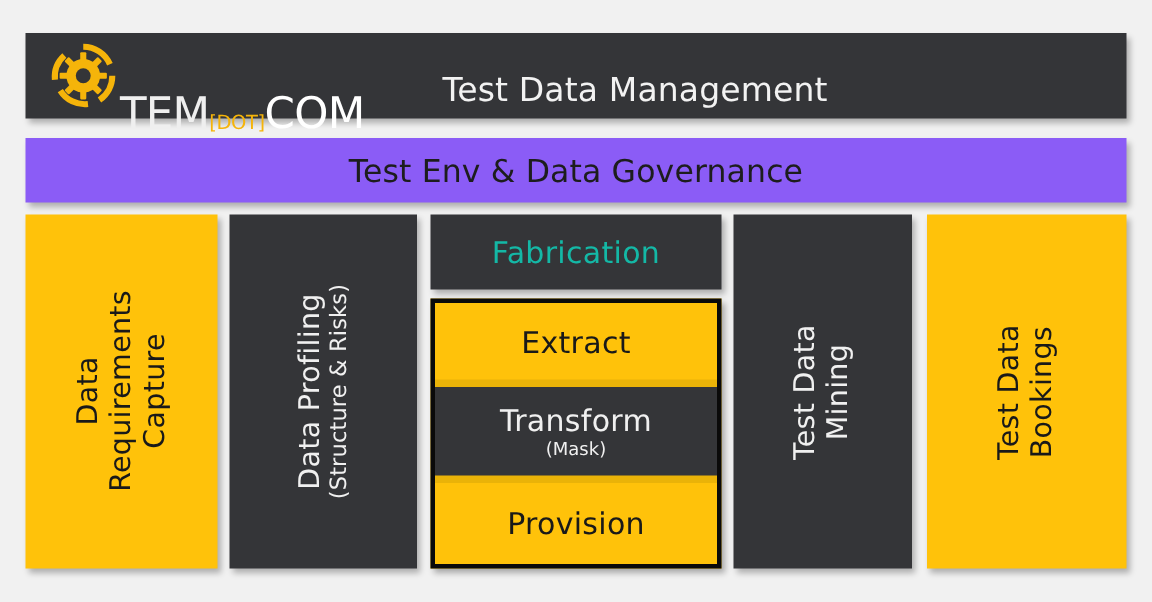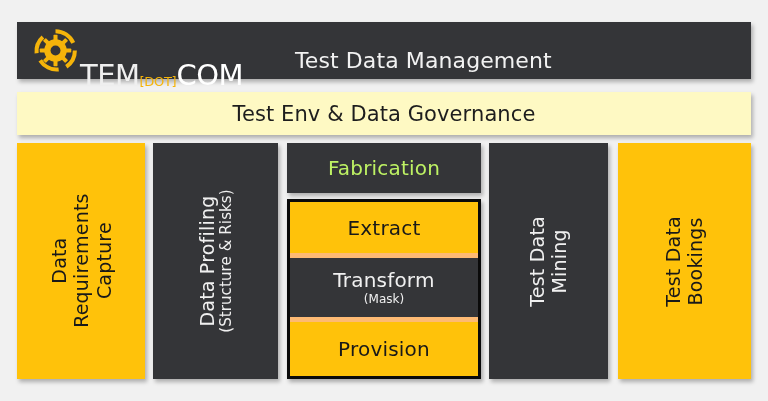--- a/index.html
+++ b/index.html
@@ -83,21 +83,21 @@
     margin-top: 20px;
   }
 
   
   #governance-band {
     position: absolute;
     left: 17px;
     top: 92px;
     width: 734px;
     height: 43px;
-    background: #fef9c3;
+    background: #8b5cf6;
     display: flex;
     align-items: center;
     justify-content: center;
   }
   #governance-label {
     color: #1d1d1d;
     font-size: 21px;
     font-family: "DejaVu Sans", sans-serif;
     letter-spacing: 0.1px;
     white-space: nowrap;
@@ -155,21 +155,21 @@
   }
 
   #etl-group {
     position: absolute;
     left: 0;
     top: 56px;
     width: 194px;
     height: 180px;
     border: 3px solid #0a0a0a;
     box-sizing: border-box;
-    background: #fdba74;
+    background: #eab308;
     box-shadow: 2px 3px 4px rgba(0,0,0,0.30);
   }
 
   .etl-band {
     position: absolute;
     left: 0;
     width: 100%;
     display: flex;
     align-items: center;
     justify-content: center;
@@ -194,21 +194,21 @@
     line-height: 1.2;
     margin-top: 1px;
   }
   .etl-band.yellow .etl-title { color: #191919; }
   .etl-band.dark   .etl-title,
   .etl-band.dark   .etl-sub   { color: #f0f0f0; }
 
   .stage-label {
     font-size: 20px;
     font-family: "DejaVu Sans", sans-serif;
-    color: #bef264;
+    color: #14b8a6;
     letter-spacing: 0.2px;
   }
 </style>
 </head>
 <body>
 
 <div id="stage">
 
   <div id="header-bar" class="shadowed">
 

